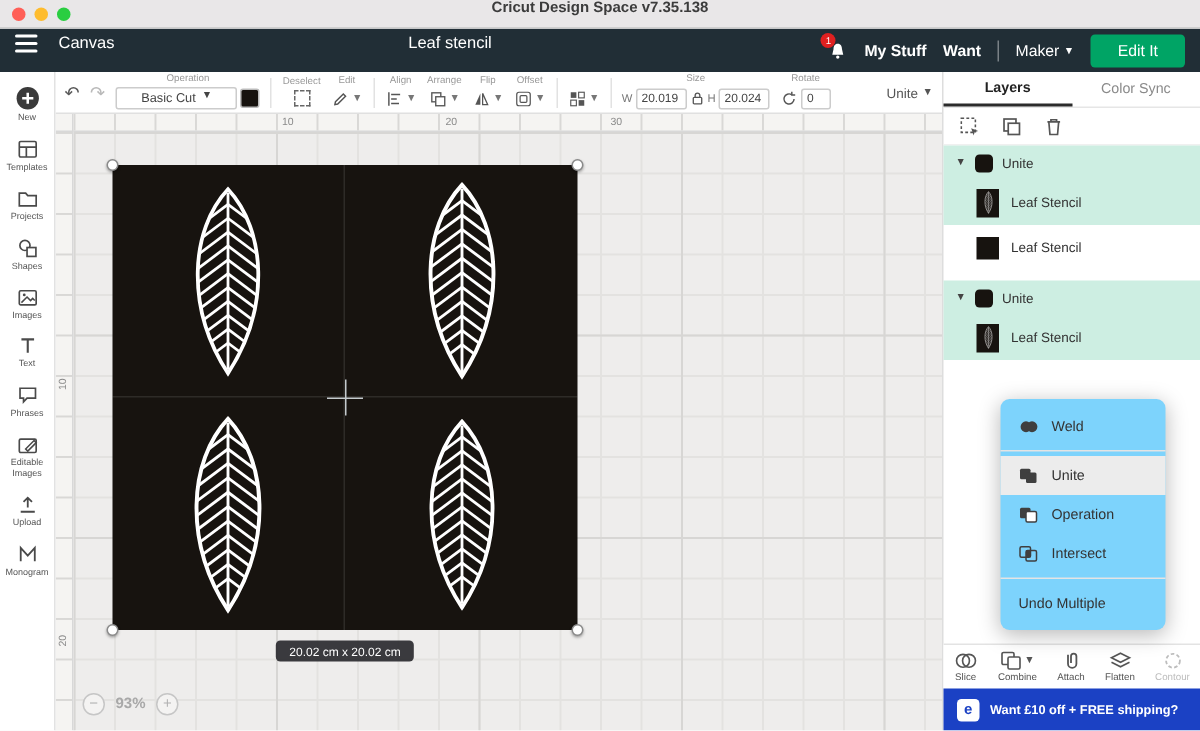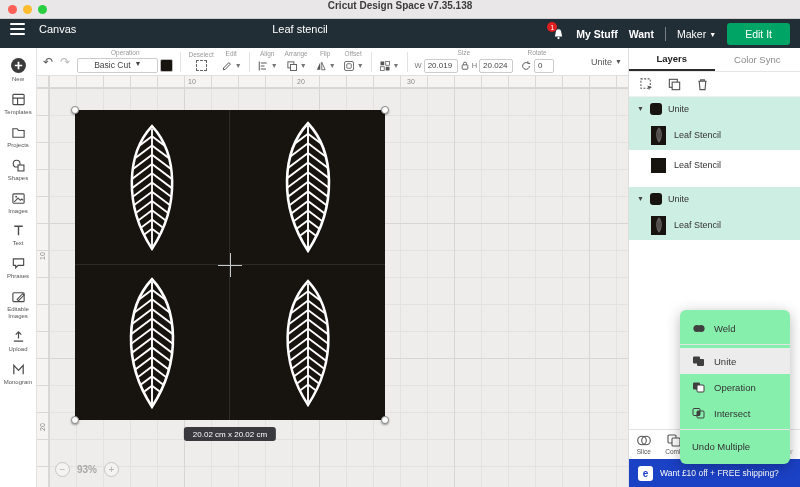--- a/index.html
+++ b/index.html
@@ -89,34 +89,34 @@
   .gh-swatch { width:12px; height:12px; background:var(--layer-black); border-radius:3px; }
   .group-label { font-size:9px; color:#333; }
   .layer-row { height:30px; display:flex; align-items:center; gap:8px; padding:0 8px 0 22px; cursor:pointer; }
   .layer-row.selected { background:var(--mint); }
   .thumb { width:15px; height:19px; background:var(--layer-black); display:flex; align-items:center; justify-content:center; flex:none; }
   .thumb.square { height:15px; }
   .layer-label { font-size:9px; color:#333; }
   .group-gap { height:7px; }
 
   
-  .popup { position:absolute; top:218px; right:10px; width:110px; background:#86efac; border-radius:6px; box-shadow:0 3px 14px rgba(0,0,0,.28); padding:5px 0; z-index:9;margin-top:44px; }
+  .popup { position:absolute; top:218px; right:23px; width:110px; background:#7dd3fc; border-radius:6px; box-shadow:0 3px 14px rgba(0,0,0,.28); padding:5px 0; z-index:9; }
   .popup-item { height:26px; display:flex; align-items:center; gap:8px; padding:0 12px; font-size:9.5px; color:#333; cursor:pointer; }
   .popup-item.highlight { background:#ececec; }
   .popup-sep { height:1px; background:#e4e4e4; margin:3px 0; }
 
   
   .bottombar { position:absolute; bottom:28px; left:0; right:0; height:30px; border-top:1px solid #e3e3e3; display:flex; align-items:flex-start; justify-content:space-around; padding-top:4px; background:#fff; }
   .bb-item { display:flex; flex-direction:column; align-items:center; gap:1px; cursor:pointer; }
   .bb-label { font-size:6.5px; color:#555; }
   .bb-item.disabled .bb-label { color:#bdbdbd; }
   .bb-iconrow { display:flex; align-items:center; gap:2px; }
   .promo { position:absolute; bottom:0; left:0; right:0; height:28px; background:var(--promo-blue); display:flex; align-items:center; gap:7px; padding:0 9px; cursor:pointer; }
   .promo-logo { width:15px; height:15px; background:#fff; color:var(--promo-blue); border-radius:3px; font-size:10px; font-weight:bold; display:flex; align-items:center; justify-content:center; }
-  .promo-text { font-size:8.5px; font-weight:normal; color:#fff; white-space:nowrap; }
+  .promo-text { font-size:8.5px; font-weight:bold; color:#fff; white-space:nowrap; }
 
   svg.icon { display:block; }
 </style>
 </head>
 <body>
 
 <svg width="0" height="0" style="position:absolute" aria-hidden="true">
   <defs>
     <clipPath id="leafclip">
         <path d="M50,6 C80,38 84,100 50,152 C16,100 20,38 50,6 Z"></path>

